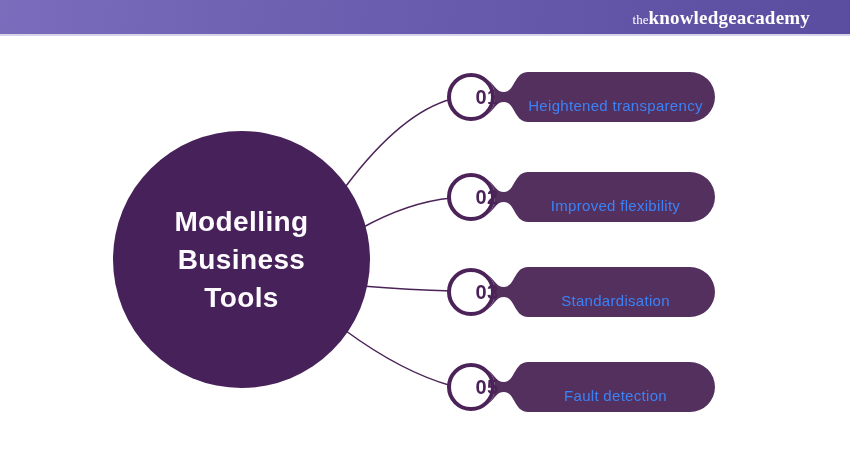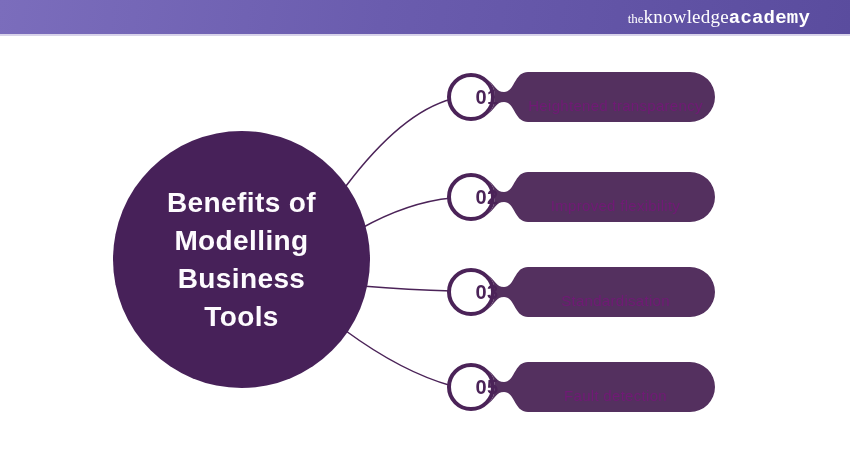--- a/index.html
+++ b/index.html
@@ -18,22 +18,22 @@
     display:flex;align-items:center;justify-content:flex-end;
     box-sizing:border-box;padding-right:40px;
   }
   .logo{
     color:#ffffff;
     font-family:"Liberation Serif",serif;
     white-space:nowrap;
     line-height:1;
   }
   .logo .the{font-size:13px;font-weight:400;}
-  .logo .knowledge{font-size:19px;font-weight:400;letter-spacing:0.2px;}
-  .logo .academy{font-size:19px;font-weight:700;letter-spacing:0.2px;font-family:Liberation Mono, monospace;}
+  .logo .knowledge{font-size:19px;font-weight:700;letter-spacing:0.2px;}
+  .logo .academy{font-size:19px;font-weight:700;letter-spacing:0.2px;}
   
   .lines{position:absolute;left:0;top:0;z-index:1;}
   .lines path{stroke:#4b2358;stroke-width:1.5;fill:none;}
   
   .big-circle{
     position:absolute;left:113px;top:131px;width:257px;height:257px;
     border-radius:50%;
     background:#472159;
     z-index:2;
     display:flex;flex-direction:column;align-items:center;justify-content:center;
@@ -51,21 +51,21 @@
   .row .shape{fill:#54305f;}
   .row .num-circle{fill:#ffffff;stroke:#4b2358;stroke-width:4;}
   .num{
     position:absolute;left:16px;top:0;width:54px;height:54px;
     display:flex;align-items:center;justify-content:center;
     font-size:20px;font-weight:700;color:#4b2358;letter-spacing:0.5px;
   }
   .pill-label{
     position:absolute;left:72px;top:2px;width:199px;height:66px;
     display:flex;align-items:center;justify-content:center;
-    font-size:15px;font-weight:400;color:#701a75;letter-spacing:0.3px;
+    font-size:15px;font-weight:400;color:#3b82f6;letter-spacing:0.3px;
     text-align:center;
   }
   .row1{top:70px;} .row2{top:170px;text-decoration:underline;} .row3{top:265px;} .row4{top:360px;}
 </style>
 </head>
 <body>
 
 <div class="canvas">
 
   <div class="topbar">
@@ -75,21 +75,20 @@
   </div>
 
   <svg class="lines" width="850" height="450" viewBox="0 0 850 450">
     <path d="M 346 186 Q 402 112 452 99"></path>
     <path d="M 360 229 Q 408 202 452 198"></path>
     <path d="M 362 286 Q 410 290 452 291"></path>
     <path d="M 346 331 Q 402 372 452 386"></path>
   </svg>
 
   <div class="big-circle">
-    <div class="line">Benefits of</div>
     <div class="line">Modelling</div>
     <div class="line">Business</div>
     <div class="line">Tools</div>
   </div>
 
   <div class="row row1">
     <svg width="280" height="54" viewBox="0 0 280 54">
       <path class="shape" d="M 44 10 C 52 16 52 22 60 22 C 71 22 70 2 84 2 L 246 2 A 25 25 0 0 1 246 52 L 84 52 C 70 52 71 32 60 32 C 52 32 52 38 44 44 A 24 24 0 0 0 44 10 Z"></path>
       <circle class="num-circle" cx="27" cy="27" r="22"></circle>
     </svg>

